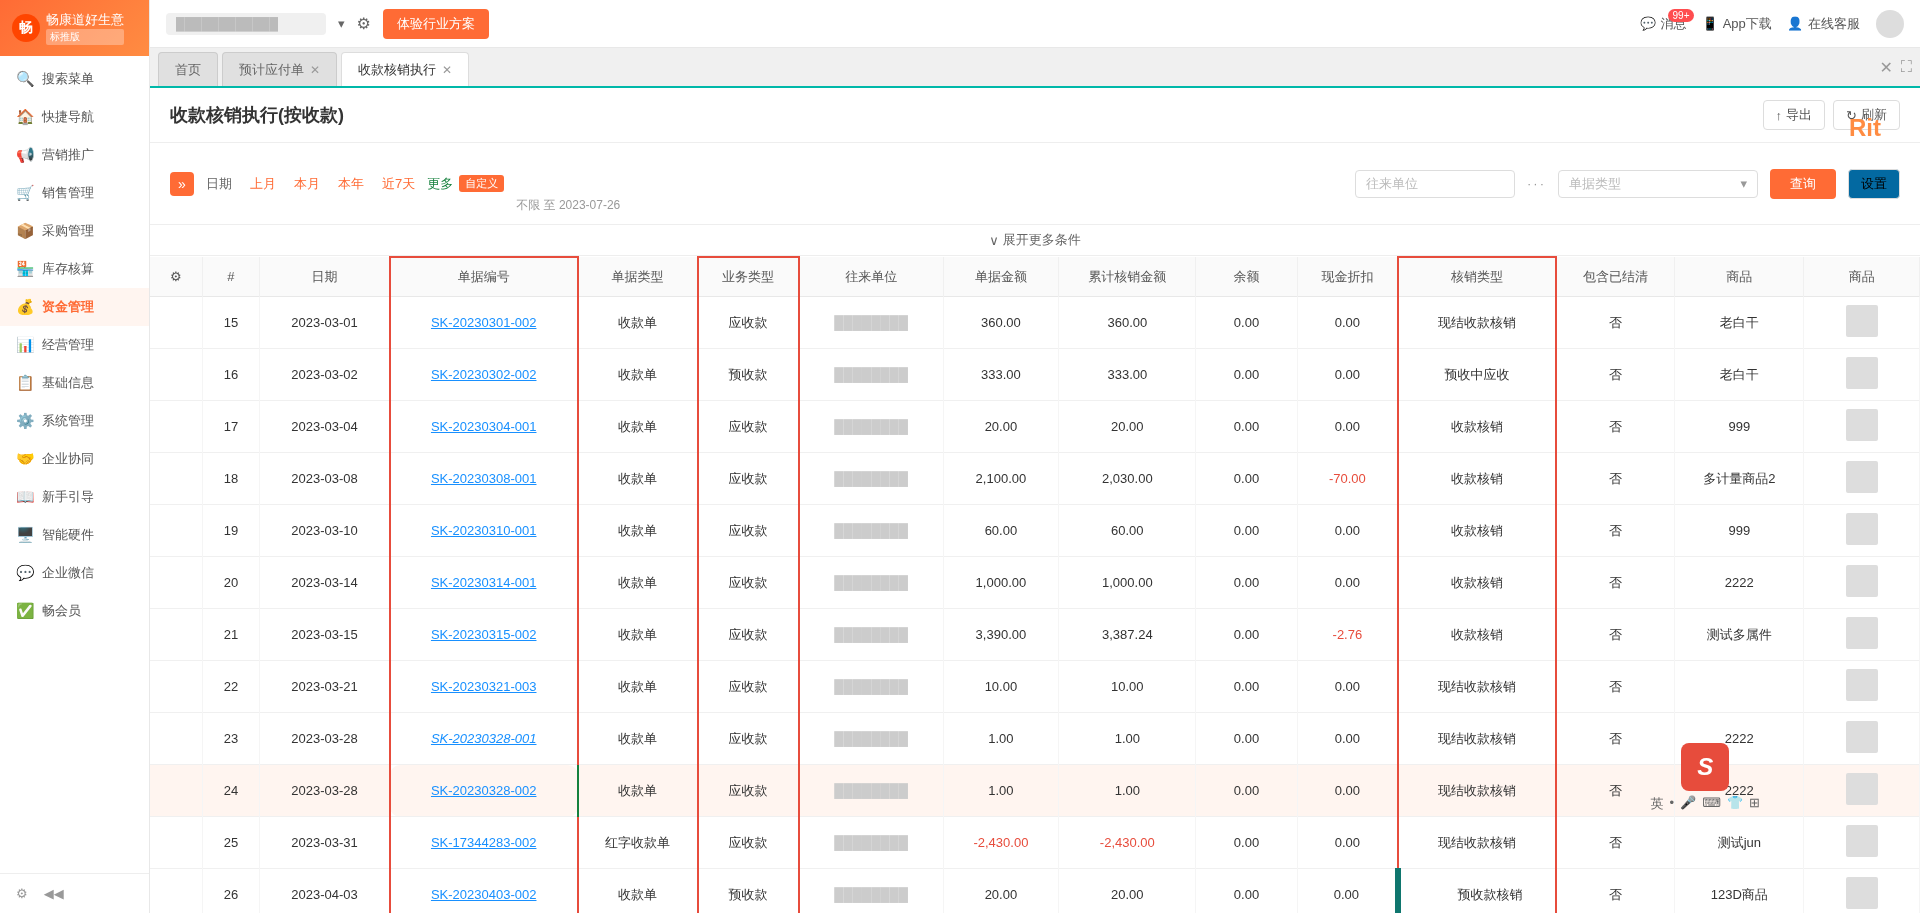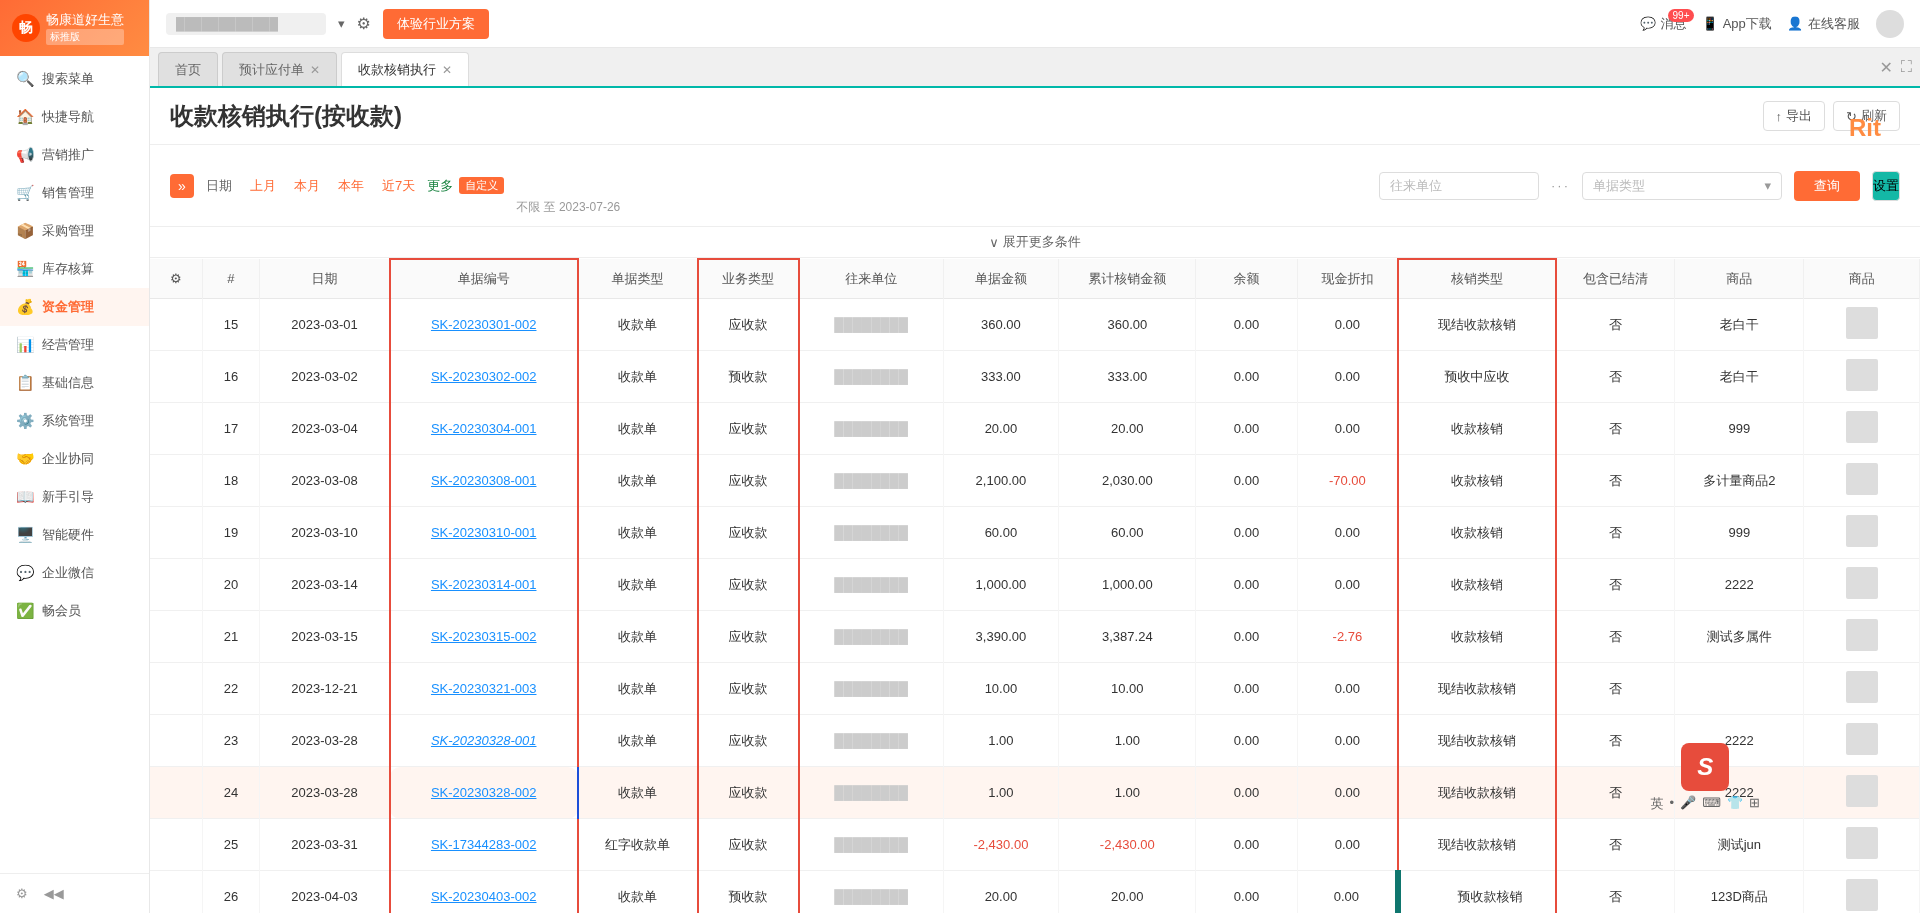--- a/index.html
+++ b/index.html
@@ -130,21 +130,21 @@
     
     .page-content { flex: 1; overflow: hidden; display: flex; flex-direction: column; background: #f5f5f5; }
     .page-header {
       background: #fff;
       padding: 12px 20px 0;
       display: flex;
       align-items: center;
       justify-content: space-between;
       border-bottom: 1px solid #eee;
     }
-    .page-title { font-size: 24px; font-weight: 600; color: #333; padding-bottom: 12px; }
+    .page-title { font-size: 18px; font-weight: 600; color: #333; padding-bottom: 12px; }
     .page-header-actions { display: flex; gap: 8px; padding-bottom: 12px; }
     .btn-export, .btn-refresh {
       padding: 5px 12px;
       border-radius: 4px;
       cursor: pointer;
       border: 1px solid #ddd;
       background: white;
       color: #555;
       display: flex;
       align-items: center;
@@ -215,22 +215,22 @@
       background: #ff6b35;
       color: white;
       border: none;
       padding: 6px 20px;
       border-radius: 4px;
       cursor: pointer;
       font-size: 13px;
     }
     .btn-settings {
       border: 1px solid #ddd;
-      background: #14b8a6;
-      padding: 5px 0;
+      background: #0369a1;
+      padding: 5px 12px;
       border-radius: 4px;
       cursor: pointer;
     }
 
     .expand-more-bar {
       background: #fff;
       padding: 6px;
       text-align: center;
       border-bottom: 1px solid #eee;
     }
@@ -651,21 +651,21 @@
               <td>0.00</td>
               <td class="red">-2.76</td>
               <td style="border-left:2px solid #e74c3c;border-right:2px solid #e74c3c;">收款核销</td>
               <td>否</td>
               <td>测试多属件</td>
               <td><div style="width: 32px; height: 32px; background: rgb(221, 221, 221); display: inline-block; border-radius: 2px;"></div></td>
             </tr>
             <tr>
               <td></td>
               <td>22</td>
-              <td>2023-12-21</td>
+              <td>2023-03-21</td>
               <td class="link" style="border-left:2px solid #e74c3c;border-right:2px solid #e74c3c;">SK-20230321-003</td>
               <td>收款单</td>
               <td style="border-left:2px solid #e74c3c;border-right:2px solid #e74c3c;">应收款</td>
               <td style="color: rgb(204, 204, 204);">████████</td>
               <td>10.00</td>
               <td>10.00</td>
               <td>0.00</td>
               <td>0.00</td>
               <td style="border-left:2px solid #e74c3c;border-right:2px solid #e74c3c;">现结收款核销</td>
               <td>否</td>
@@ -686,21 +686,21 @@
               <td>0.00</td>
               <td style="border-left:2px solid #e74c3c;border-right:2px solid #e74c3c;">现结收款核销</td>
               <td>否</td>
               <td>2222</td>
               <td><div style="width: 32px; height: 32px; background: rgb(221, 221, 221); display: inline-block; border-radius: 2px;"></div></td>
             </tr>
             <tr class="highlighted">
               <td></td>
               <td>24</td>
               <td>2023-03-28</td>
-              <td class="link" style="border-left:2px solid #e74c3c;border-right:2px solid #1d4ed8;border-radius:10px;">SK-20230328-002</td>
+              <td class="link" style="border-left:2px solid #e74c3c;border-right:2px solid #15803d;border-radius:10px;">SK-20230328-002</td>
               <td>收款单</td>
               <td style="border-left:2px solid #e74c3c;border-right:2px solid #e74c3c;">应收款</td>
               <td style="color: rgb(204, 204, 204);">████████</td>
               <td>1.00</td>
               <td>1.00</td>
               <td>0.00</td>
               <td>0.00</td>
               <td style="border-left:2px solid #e74c3c;border-right:2px solid #e74c3c;">现结收款核销</td>
               <td>否</td>
               <td>2222</td>

